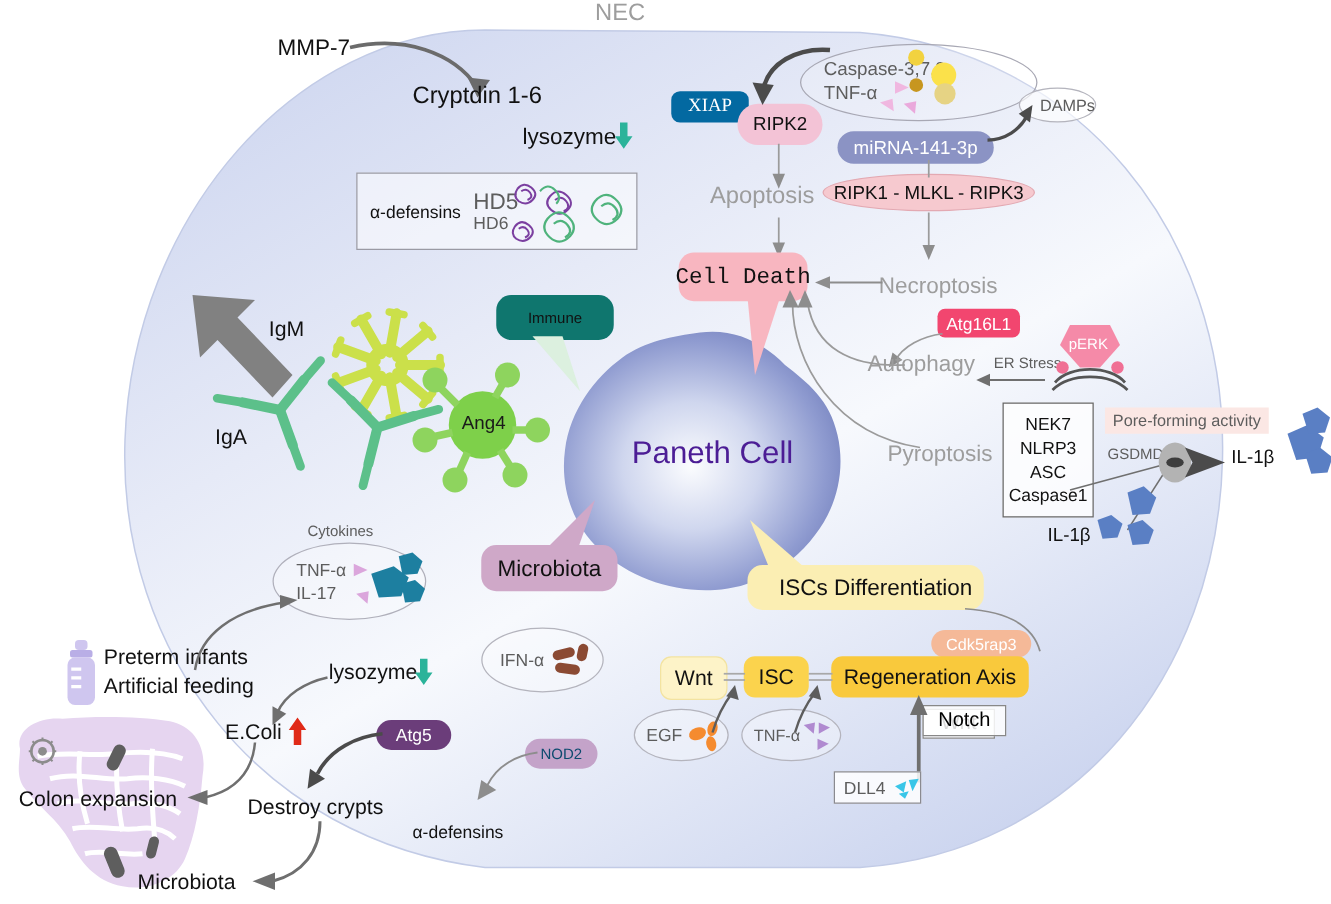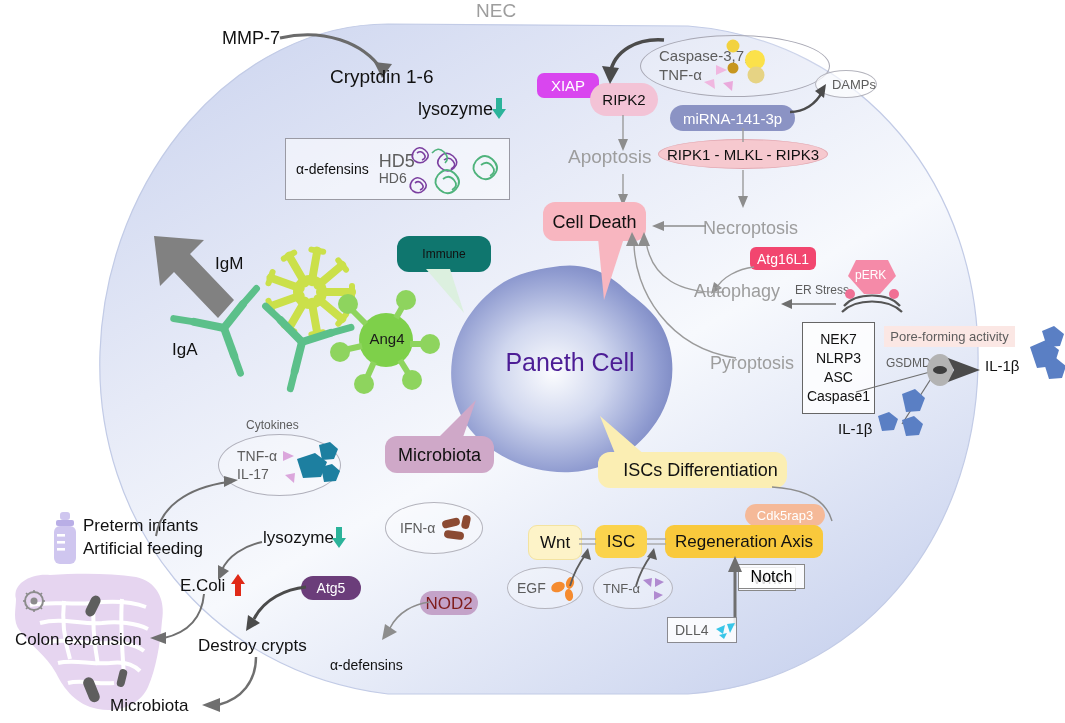--- a/index.html
+++ b/index.html
@@ -146,21 +146,21 @@
       <g stroke="#4fb37c" stroke-width="1.8" fill="none">
         <path d="M 72 20 q 8 -9 16 -2 q 9 8 2 16 q -8 8 -16 1 q -8 -7 -2 -15"></path>
         <path d="M 77 24 q 6 -5 11 1 q 5 6 -2 10"></path>
       </g>
       <g stroke="#4fb37c" stroke-width="1.6" fill="none">
         <path d="M 28 12 q 6 -7 12 -1 q 6 6 1 11"></path>
       </g>
     </svg>
   </div>
 
-  <div class="rbox" style="left:537px;top:73px;width:62px;height:25px;background:#d946ef;color:#fff;font-size:15px;border-radius:7px;">XIAP</div>
+  <div class="rbox" style="left:537px;top:73px;width:62px;height:25px;background:#0369a1;color:#fff;font-size:15px;border-radius:7px;font-family:Liberation Serif, serif;">XIAP</div>
   <div class="pill" style="left:590px;top:83px;width:68px;height:33px;background:#f3c3d6;color:#111;font-size:15px;">RIPK2</div>
 
   <svg style="left:598px;top:36px;" width="72" height="62" viewBox="0 0 72 62">
     <path d="M 66 4 C 40 2, 16 14, 12 38" fill="none" stroke="#4b4b4b" stroke-width="3.6"></path>
     <path d="M 12 48 L 4 30 L 21 32 Z" fill="#4b4b4b"></path>
   </svg>
 
   <div class="oval" style="left:640px;top:35px;width:190px;height:62px;border-color:#a8a8b4;background:rgba(255,255,255,0.18);">
     <span style="display:flex;flex-direction:column;margin-left:18px;line-height:1.25;">
       <span style="font-size:15px;" class="txt mid">Caspase-3,7,9</span>
@@ -199,21 +199,21 @@
   <svg style="left:616px;top:115px;" width="14" height="38" viewBox="0 0 14 38">
     <line x1="7" y1="0" x2="7" y2="28" stroke="#9b9b9b" stroke-width="1.4"></line>
     <path d="M 7 36 L 2 24 L 12 24 Z" fill="#8d8d8d"></path>
   </svg>
   <div style="left:568px;top:146px;font-size:19px;" class="txt gray">Apoptosis</div>
   <svg style="left:616px;top:174px;" width="14" height="34" viewBox="0 0 14 34">
     <line x1="7" y1="0" x2="7" y2="24" stroke="#9b9b9b" stroke-width="1.4"></line>
     <path d="M 7 32 L 2 20 L 12 20 Z" fill="#8d8d8d"></path>
   </svg>
 
-  <div class="callout" style="left:543px;top:202px;width:103px;height:39px;background:#f8b6c0;color:#111;font-size:18px;">Cell Death</div>
+  <div class="callout" style="left:543px;top:202px;width:103px;height:39px;background:#f8b6c0;color:#111;font-size:18px;font-family:Liberation Mono, monospace;">Cell Death</div>
   <svg style="left:598px;top:238px;" width="36" height="66" viewBox="0 0 36 66">
     <path d="M 0 0 L 26 0 L 6 62 Z" fill="#f8b6c0"></path>
   </svg>
 
   <div style="left:703px;top:218px;font-size:18px;" class="txt gray">Necroptosis</div>
   <svg style="left:650px;top:219px;" width="56" height="14" viewBox="0 0 56 14">
     <line x1="56" y1="7" x2="12" y2="7" stroke="#8d8d8d" stroke-width="1.5"></line>
     <path d="M 2 7 L 14 2 L 14 12 Z" fill="#8d8d8d"></path>
   </svg>
 
@@ -546,21 +546,21 @@
 
   <div class="pill" style="left:301px;top:576px;width:60px;height:24px;background:#6b3d7a;color:#fff;font-size:14px;">Atg5</div>
 
   <svg style="left:230px;top:585px;" width="80" height="48" viewBox="0 0 80 48">
     <path d="M 76 2 C 56 4, 34 14, 24 34" fill="none" stroke="#4b4b4b" stroke-width="3"></path>
     <path d="M 16 46 L 18 30 L 30 38 Z" fill="#4b4b4b"></path>
   </svg>
 
   <div style="left:198px;top:636px;font-size:17px;" class="txt">Destroy crypts</div>
 
-  <div class="pill" style="left:420px;top:591px;width:58px;height:24px;background:#c4a3c9;color:#7f1d1d;font-size:17px;">NOD2</div>
+  <div class="pill" style="left:420px;top:591px;width:58px;height:24px;background:#c4a3c9;color:#0c4a6e;font-size:12px;">NOD2</div>
   <svg style="left:372px;top:600px;" width="62" height="42" viewBox="0 0 62 42">
     <path d="M 58 2 C 42 4, 26 12, 18 28" fill="none" stroke="#8d8d8d" stroke-width="1.5"></path>
     <path d="M 10 40 L 13 24 L 25 32 Z" fill="#8d8d8d"></path>
   </svg>
   <div style="left:330px;top:657px;font-size:14px;" class="txt">α-defensins</div>
 
   <svg style="left:194px;top:655px;" width="80" height="58" viewBox="0 0 80 58">
     <path d="M 62 2 C 62 26, 48 44, 24 50" fill="none" stroke="#6f6f6f" stroke-width="2.4"></path>
     <path d="M 8 50 L 26 43 L 26 57 Z" fill="#6f6f6f"></path>
   </svg>

